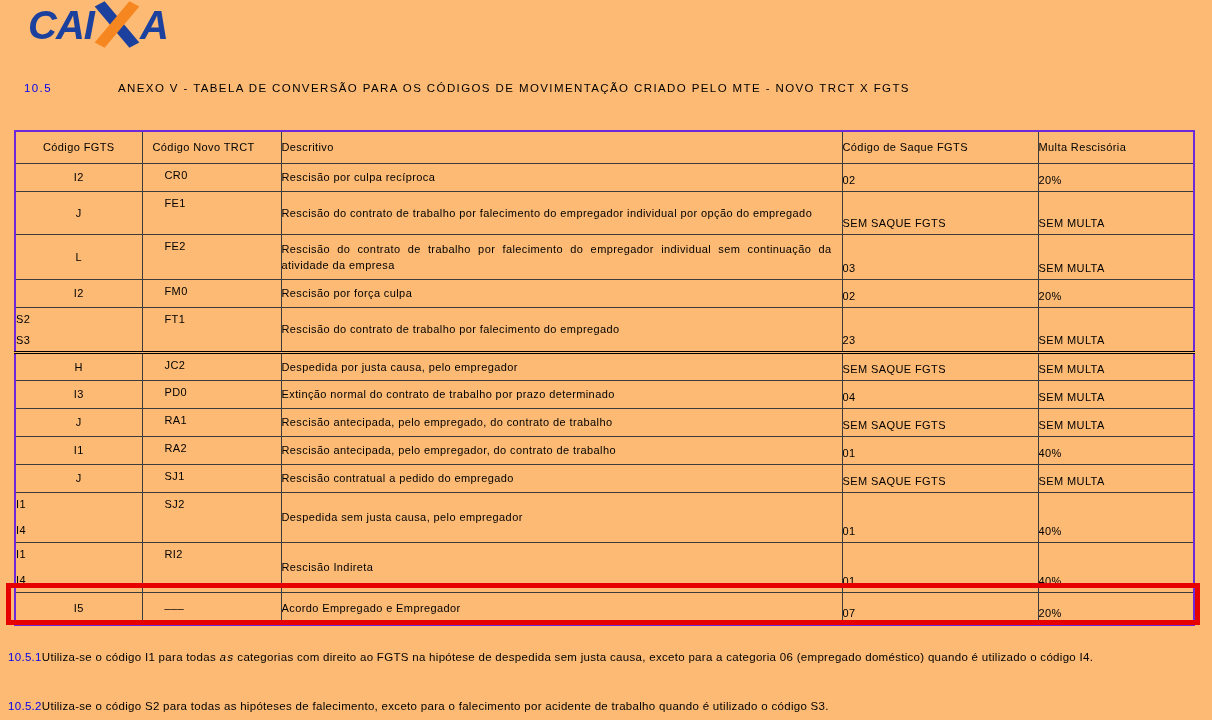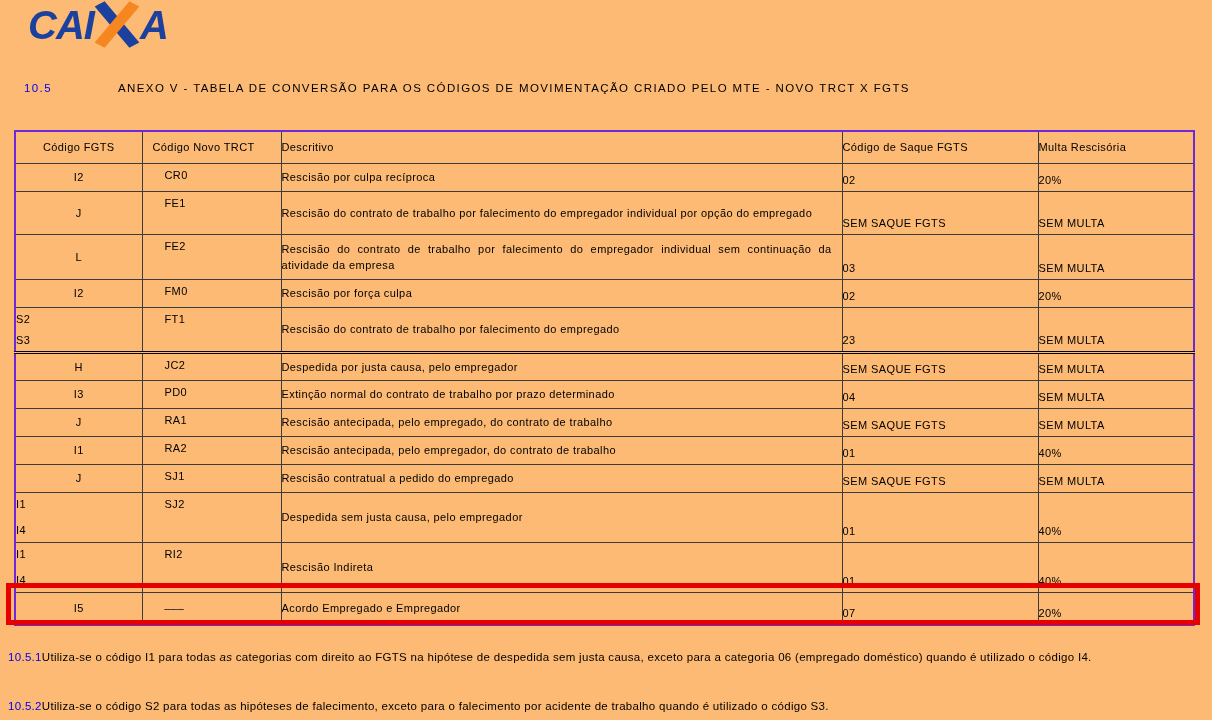--- a/index.html
+++ b/index.html
@@ -49,21 +49,21 @@
   
   .highlight-box { position:absolute; left:6px; top:583px; width:1194px; height:42px;
                    border:5px solid #e60000; pointer-events:none; }
 
   
   .note { position:absolute; left:8px; width:1197px; font-size:11.5px;
           letter-spacing:0.3px; line-height:18px; text-align:justify; }
   .note-1 { top:648px; }
   .note-2 { top:697px; }
   .note-num { color:#0000ee; }
-  .note em { font-style:italic; }
+  .note em { font-style:italic;font-family:Liberation Mono, monospace; }
 </style>
 </head>
 <body>
 
 <div class="page">
 
   <div class="logo">
     <span class="lt">CAI</span><span class="logo-x"><span class="bar blue"></span><span class="bar orange"></span></span><span class="lt">A</span>
   </div>
 

